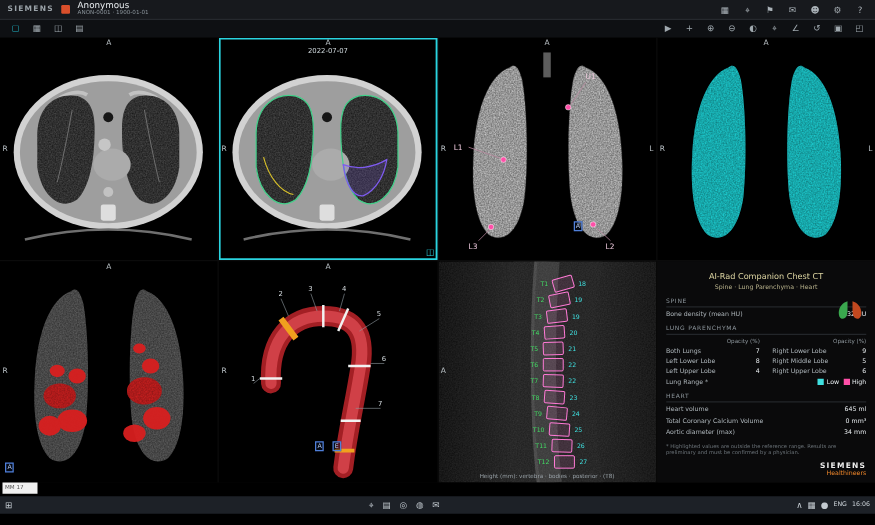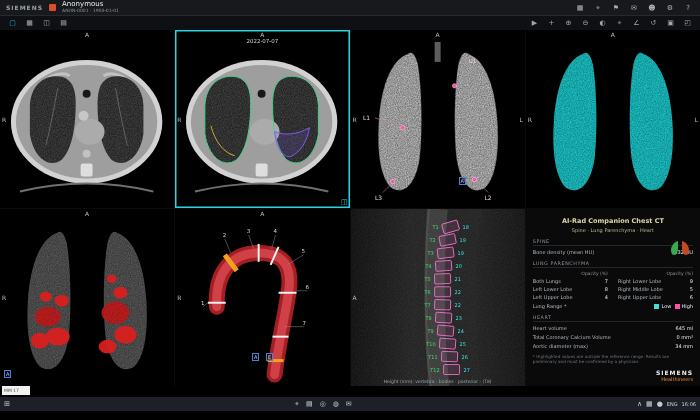--- a/index.html
+++ b/index.html
@@ -42,21 +42,21 @@
   .mkline{stroke:#b9869e;stroke-width:.6}
   .mktext{fill:#efcade;font-size:6px}
   .vert{fill:rgba(255,122,214,.12);stroke:var(--vertebra-pink);stroke-width:.8}
   .vlab{fill:var(--label-green);font-size:5px}
   .vval{fill:var(--value-cyan);font-size:5px}
   .aorta-num{fill:#d7dde1;font-size:5.5px}
   .aorta-line{stroke:#8d969c;stroke-width:.5}
   
   .findings{position:relative;background:#0a0a0b;padding:8px 7px 4px;box-sizing:border-box;color:#c6cdd2;
     font-size:5px;display:flex;flex-direction:column;gap:3px}
-  .f-title{text-align:center;font-size:6.5px;color:#ddd5a2;font-weight:bold}
+  .f-title{text-align:center;font-size:6.5px;color:#ddd5a2;font-weight:normal}
   .f-sub{text-align:center;font-size:5px;color:#b7b18b;margin-top:-1px}
   .f-sec{font-size:4.8px;color:#8e979d;letter-spacing:.6px;margin-top:3px;border-bottom:1px solid #23262a;padding-bottom:1px}
   .f-row{display:flex;justify-content:space-between;align-items:center;gap:4px}
   .f-lab{color:#aeb6bb}
   .f-val{color:#e8edf0;text-align:right}
   .f-table{display:flex;gap:10px}
   .f-col{flex:1;display:flex;flex-direction:column;gap:2px}
   .f-colhead{display:flex;justify-content:flex-end;color:#8e979d;font-size:4.5px}
   .chip{display:inline-block;width:5px;height:5px;margin-right:2px;vertical-align:middle}
   .chip.low{background:var(--value-cyan)}

